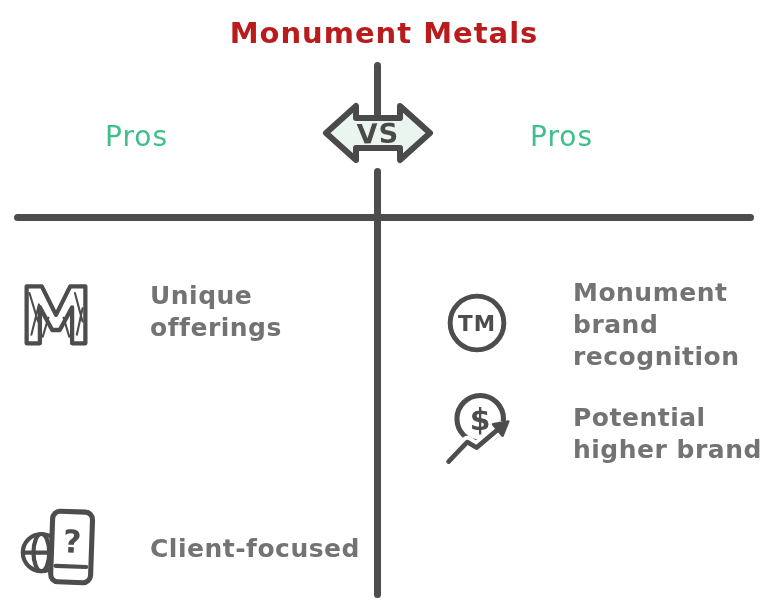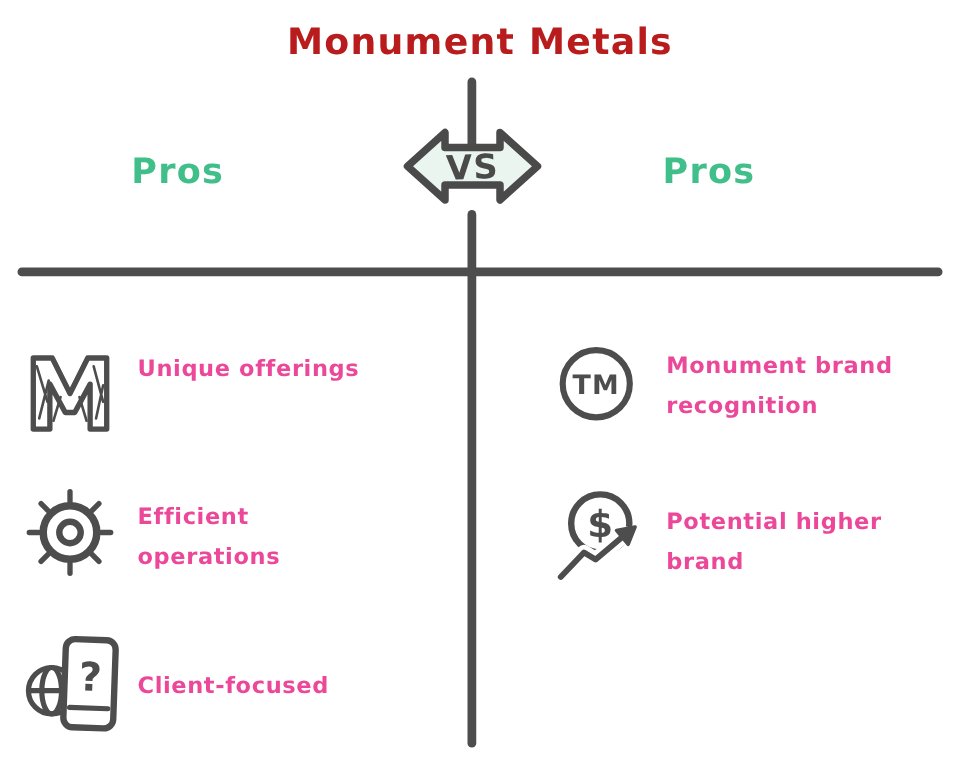--- a/index.html
+++ b/index.html
@@ -9,28 +9,28 @@
   }
   .title{
     position:absolute;top:16px;left:0;width:100%;text-align:center;
     font-size:29px;font-weight:bold;letter-spacing:1px;color:#b91c1c;
   }
   .vline{position:absolute;left:374px;width:7px;background:#4d4d4d;border-radius:4px;}
   .vline-top{top:62px;height:60px;}
   .vline-bottom{top:168px;height:430px;}
   .hline{position:absolute;left:14px;top:214px;width:740px;height:7px;background:#4d4d4d;border-radius:4px;}
   .badge{position:absolute;left:320px;top:94px;}
-  .col-header{position:absolute;font-size:28px;font-weight:bold;letter-spacing:1px;color:#41BF8A;}
+  .col-header{position:absolute;font-size:28px;font-weight:normal;letter-spacing:1px;color:#41BF8A;}
   .header-pros{left:105px;top:120px;}
   .header-cons{left:530px;top:120px;}
   .row{position:absolute;display:flex;align-items:flex-start;}
   .row .icon{flex:none;display:block;}
   .row .label{
-    display:inline-block;font-size:18px;font-weight:bold;color:#ec4899;
-    line-height:32px;letter-spacing:0.5px;
+    display:inline-block;font-size:25px;font-weight:bold;color:#737373;
+    line-height:32px;letter-spacing:0.5px;margin-left:40px;
   }
   .row-left{left:20px;}
   .row-left .icon{width:72px;margin-right:18px;}
   .row-left .label{width:195px;}
   .row-right{left:443px;align-items:center;}
   .row-right .icon{width:76px;margin-right:14px;}
   .row-right .label{width:198px;}
   .row-l1{top:276px;}  .row-l1 .label{padding-top:4px;}
   .row-l2{top:390px;}  .row-l2 .label{padding-top:8px;}
   .row-l3{top:506px;}  .row-l3 .label{padding-top:27px;white-space:nowrap;}
@@ -60,30 +60,20 @@
   <div class="row row-left row-l1">
     <span class="icon">
       <svg width="72" height="72" viewBox="0 0 76 76" fill="none" stroke="#4d4d4d" stroke-linejoin="round" stroke-linecap="round">
         <path d="M7 71 V11 H23 L38 41 L53 11 H69 V71 H55 V33 L42 57 H34 L21 33 V71 Z" stroke-width="4.5"></path>
         <path d="M10 18 L19 48 M12 62 L20 30 M26 15 L34 33 M50 15 L42 33 M58 18 L66 48 M60 62 L66 34 M24 64 L30 44 M52 64 L46 44" stroke-width="2.2"></path>
       </svg>
     </span>
     <span class="label">Unique offerings</span>
   </div>
 
-  <div class="row row-left row-l2">
-    <span class="icon">
-      <svg width="72" height="72" viewBox="0 0 84 84" fill="none" stroke="#4d4d4d" stroke-linecap="round">
-        <circle cx="42" cy="42" r="25" stroke-width="7"></circle>
-        <circle cx="42" cy="42" r="10" stroke-width="6"></circle>
-        <path d="M71 42 H80 M13 42 H4 M42 71 V80 M42 13 V4 M62.5 62.5 L69 69 M21.5 21.5 L15 15 M62.5 21.5 L69 15 M21.5 62.5 L15 69" stroke-width="5"></path>
-      </svg>
-    </span>
-    <span class="label">Efficient operations</span>
-  </div>
 
   <div class="row row-left row-l3">
     <span class="icon">
       <svg width="78" height="82" viewBox="0 0 84 88" fill="none" stroke="#4d4d4d" stroke-linecap="round">
         <circle cx="23" cy="50" r="20" stroke-width="4.5"></circle>
         <ellipse cx="23" cy="50" rx="8.5" ry="20" stroke-width="4.5"></ellipse>
         <path d="M3.5 50 H43" stroke-width="4.5"></path>
         <g transform="rotate(2 56 46)">
           <rect x="34" y="6" width="43" height="76" rx="8" fill="#ffffff" stroke-width="5.5"></rect>
           <path d="M39 65 H72" stroke-width="4.5"></path>

